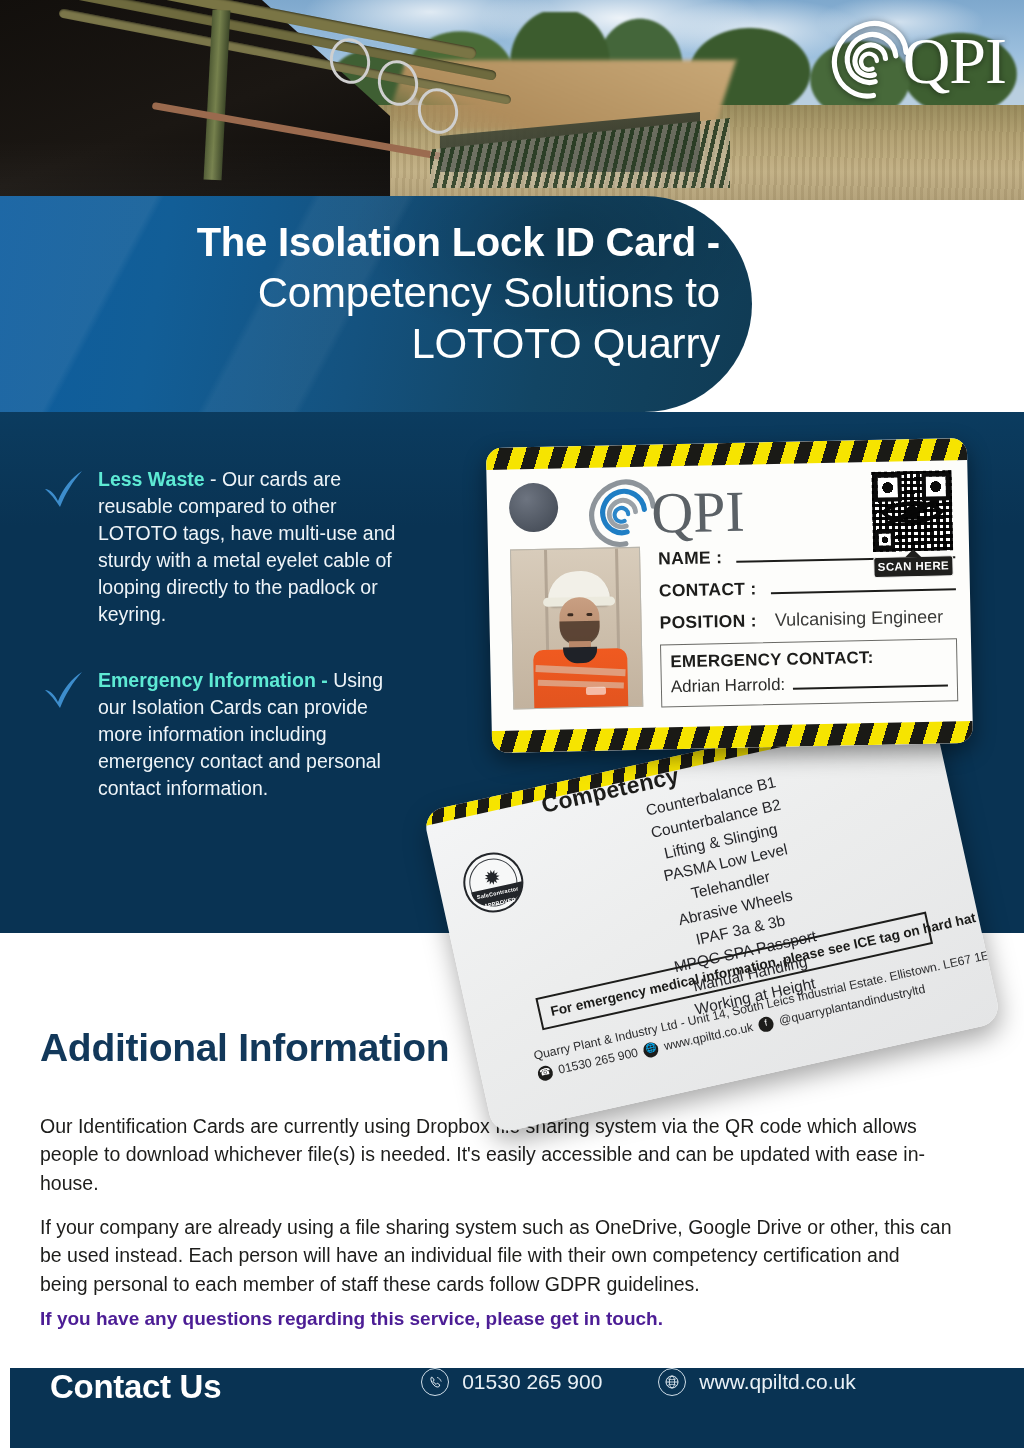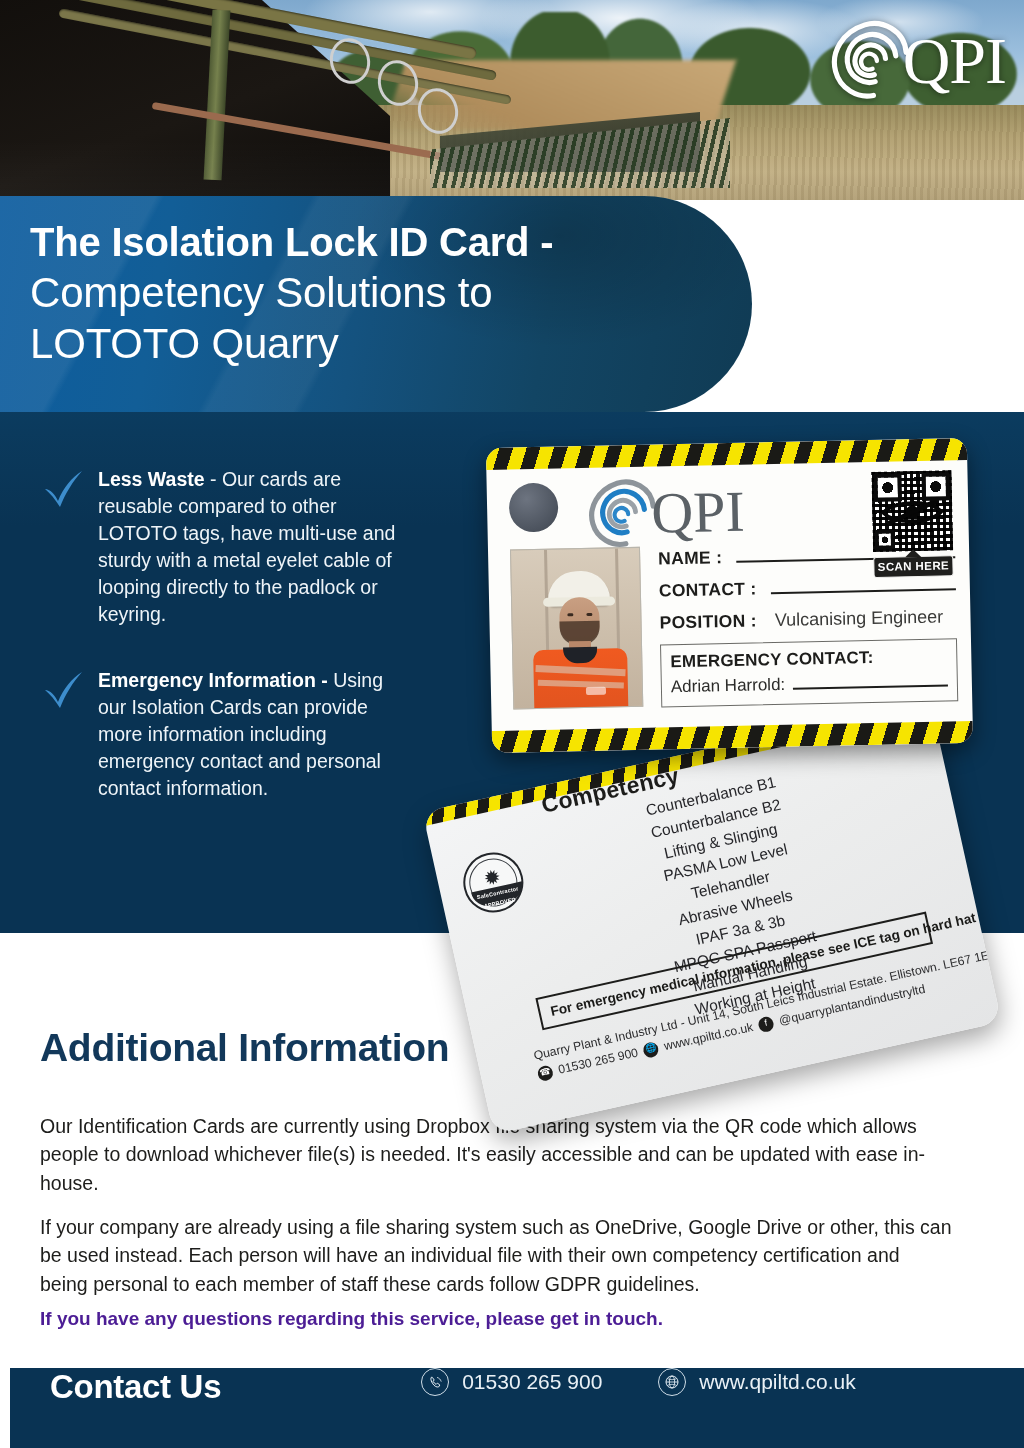--- a/index.html
+++ b/index.html
@@ -115,20 +115,21 @@
   }
 
   
   .banner {
     position: absolute; left: 0; top: 196px;
     width: 752px; height: 216px;
     background: linear-gradient(100deg, #0d5d9f 0%, #125e97 22%, #14527f 48%, #124564 72%, #103b54 100%);
     border-top-right-radius: 112px;
     border-bottom-right-radius: 112px;
     overflow: hidden;
+    text-align: right;
   }
   .banner-sheen {
     position: absolute; inset: 0;
     background:
       linear-gradient(118deg, rgba(255,255,255,.07) 0 18%, rgba(255,255,255,0) 19% 36%, rgba(255,255,255,.05) 37% 47%, rgba(255,255,255,0) 48%),
       radial-gradient(ellipse 300px 160px at 560px 40px, rgba(0,0,0,.20), rgba(0,0,0,0) 70%);
     pointer-events: none;
   }
   .banner-title {
     position: absolute; left: 30px; top: 22px; width: 690px;
@@ -155,21 +156,21 @@
 
   
   .bullets {
     position: absolute; left: 42px; top: 54px; width: 360px;
   }
   .bullet { display: flex; gap: 14px; margin-bottom: 40px; }
   .check { flex: 0 0 auto; width: 42px; height: 42px; margin-top: 2px; }
   .btext {
     color: #eef4f8; font-size: 19.5px; line-height: 1.38; font-weight: 300;
   }
-  .btext b { font-weight: 700; color: #ffffff; }
+  .btext b { font-weight: 700; color: #5eead4; }
 
   
   .card-front {
     position: absolute; left: 489px; top: 443px;
     width: 481px; height: 305px;
     background: #fdfdfb;
     border-radius: 16px;
     transform: rotate(-1.2deg);
     box-shadow: 0 8px 22px rgba(0,0,0,.45);
     overflow: hidden;

